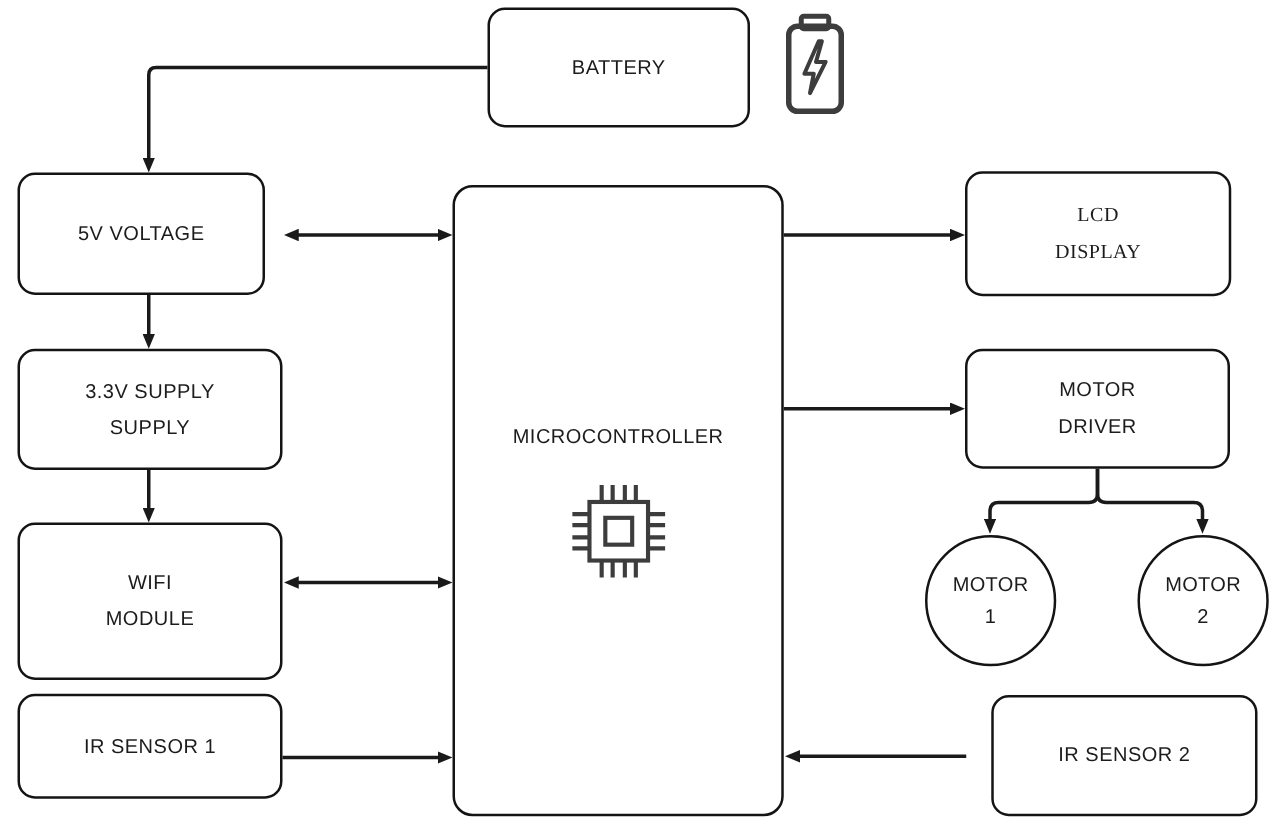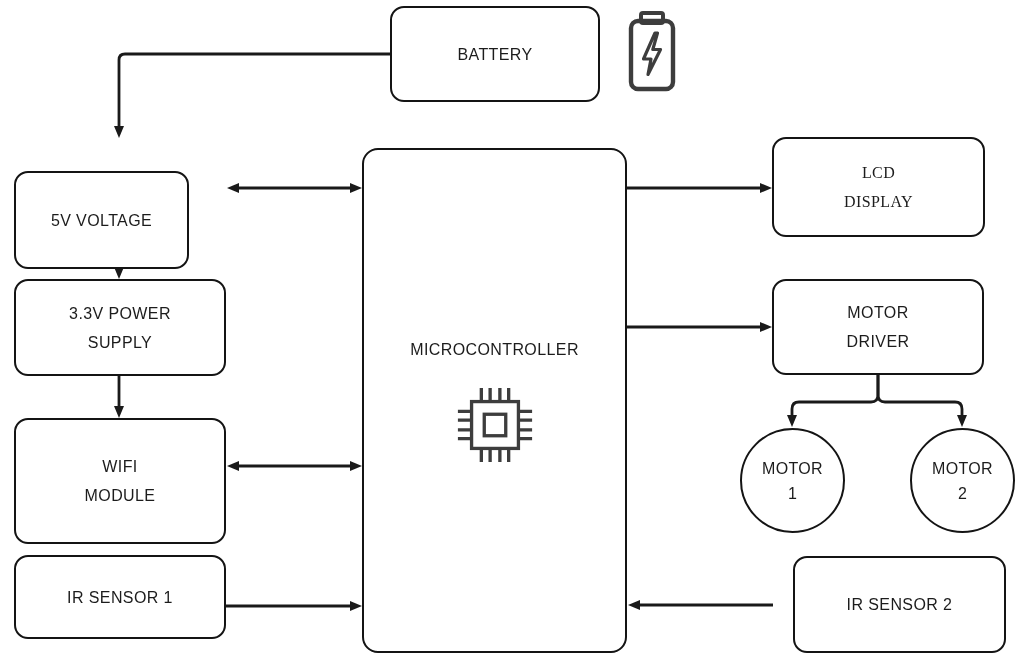--- a/index.html
+++ b/index.html
@@ -69,26 +69,26 @@
       <path d="M878,375 L878,395 Q878,402 871,402 L799,402 Q792,402 792,409 L792,416" marker-end="url(#arrow)"></path>
       <path d="M878,375 L878,395 Q878,402 885,402 L955,402 Q962,402 962,409 L962,416" marker-end="url(#arrow)"></path>
       <path d="M773,605 L639,605" marker-end="url(#arrow)"></path>
     </g>
   </svg>
 
   <div class="block" style="left:390px; top:6px; width:210px; height:96px;">
     <span class="line">BATTERY</span>
   </div>
 
-  <div class="block" style="left:14px; top:138px; width:175px; height:98px;margin-top:33px;">
+  <div class="block" style="left:14px; top:138px; width:198px; height:98px;">
     <span class="line">5V VOLTAGE</span>
   </div>
 
   <div class="block" style="left:14px; top:279px; width:212px; height:97px;">
-    <span class="line">3.3V POWER</span>
+    <span class="line">3.3V SUPPLY</span>
     <span class="line">SUPPLY</span>
   </div>
 
   <div class="block" style="left:14px; top:418px; width:212px; height:126px;">
     <span class="line">WIFI</span>
     <span class="line">MODULE</span>
   </div>
 
   <div class="block" style="left:14px; top:555px; width:212px; height:84px;">
     <span class="line">IR SENSOR 1</span>

